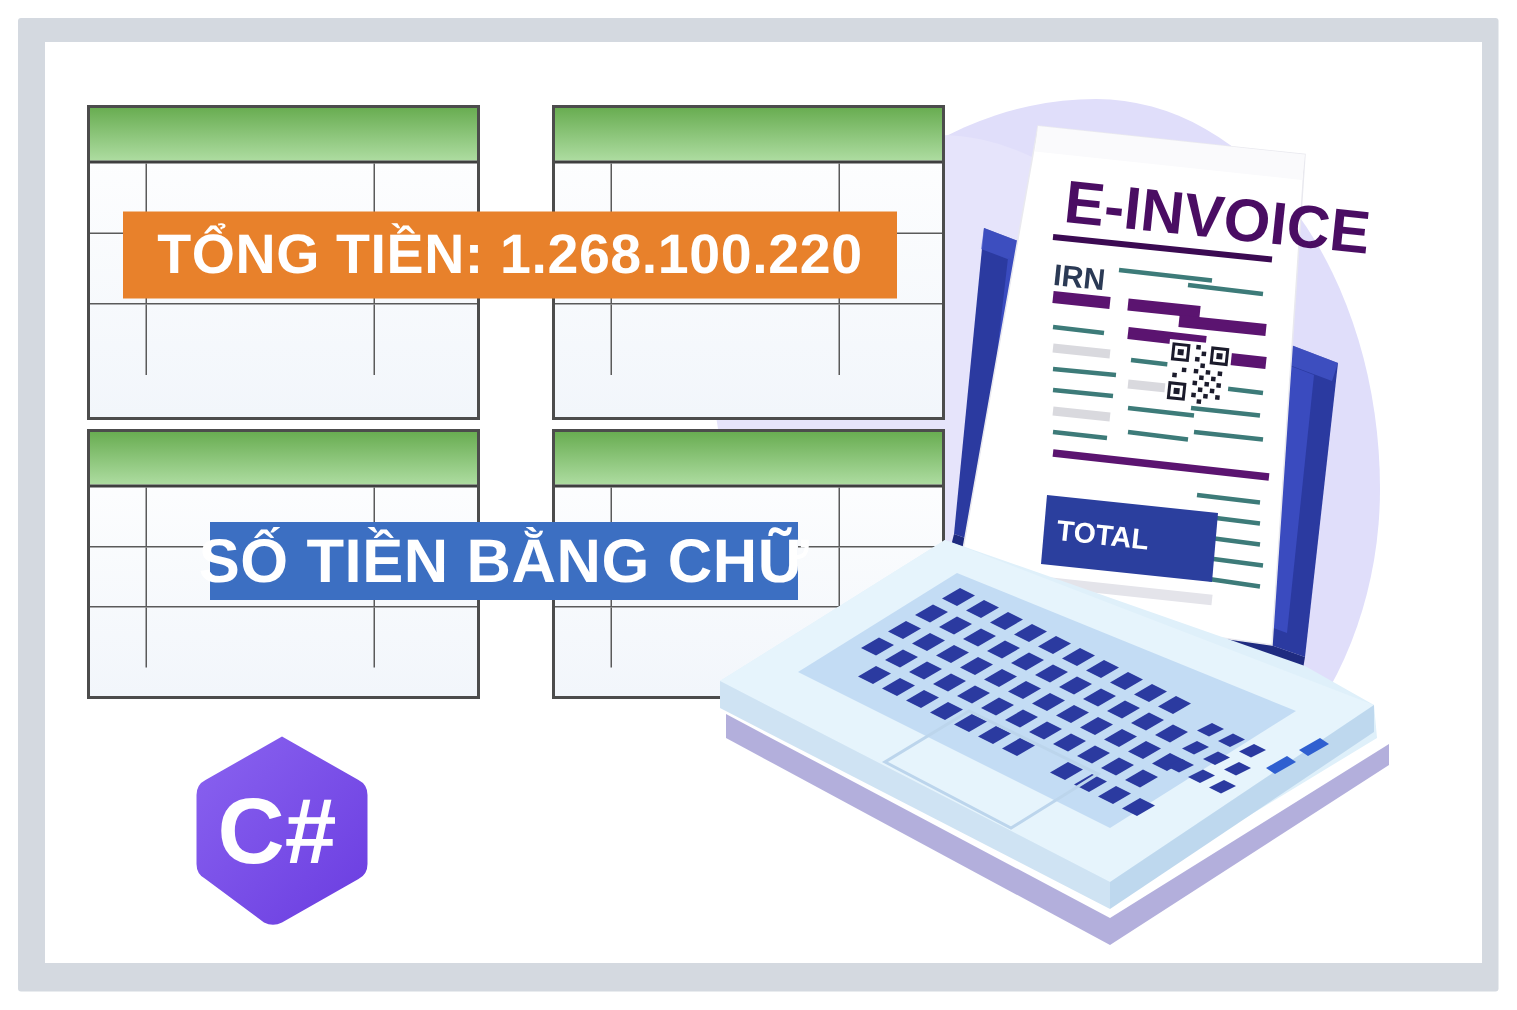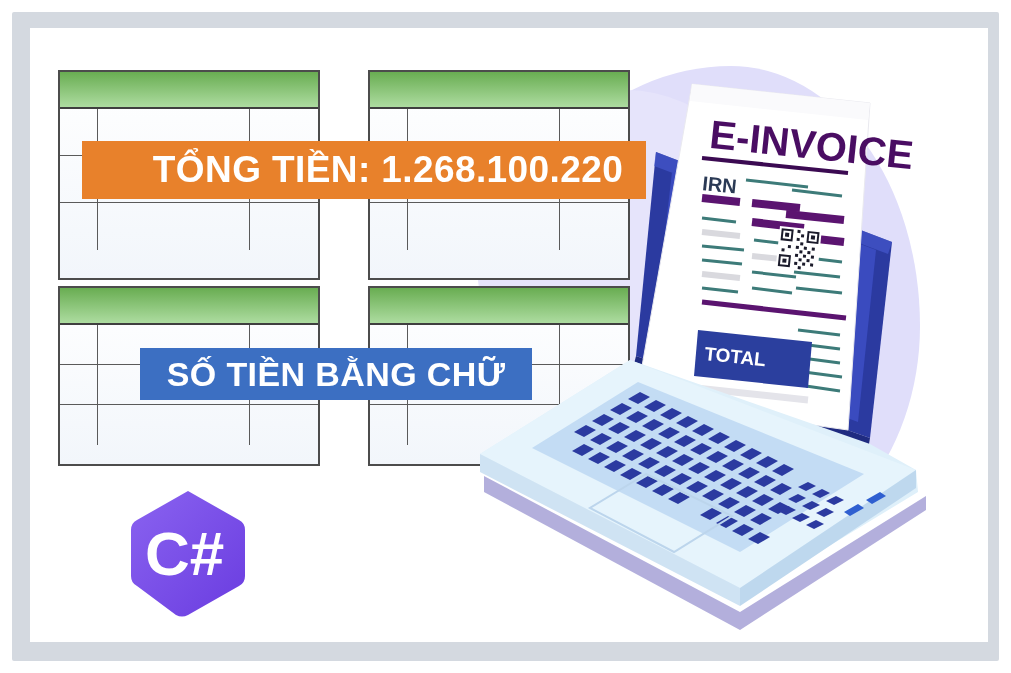--- a/index.html
+++ b/index.html
@@ -98,27 +98,26 @@
     color: #ffffff;
     font-weight: bold;
     letter-spacing: 0.4px;
     white-space: nowrap;
   }
   #banner-total {
     left: 82px; top: 141px;
     width: 516px; height: 58px;
     background: #e8812b;
     font-size: 37px;
-    padding-left: 48px;
   }
   #banner-words {
     left: 140px; top: 348px;
     width: 392px; height: 52px;
     background: #3c6fc2;
-    font-size: 34px;
+    font-size: 41px;
   }
 
   
   #csharp-logo {
     position: absolute;
     left: 125px; top: 487px;
     width: 126px; height: 132px;
     z-index: 5;
   }
   #java-logo {

